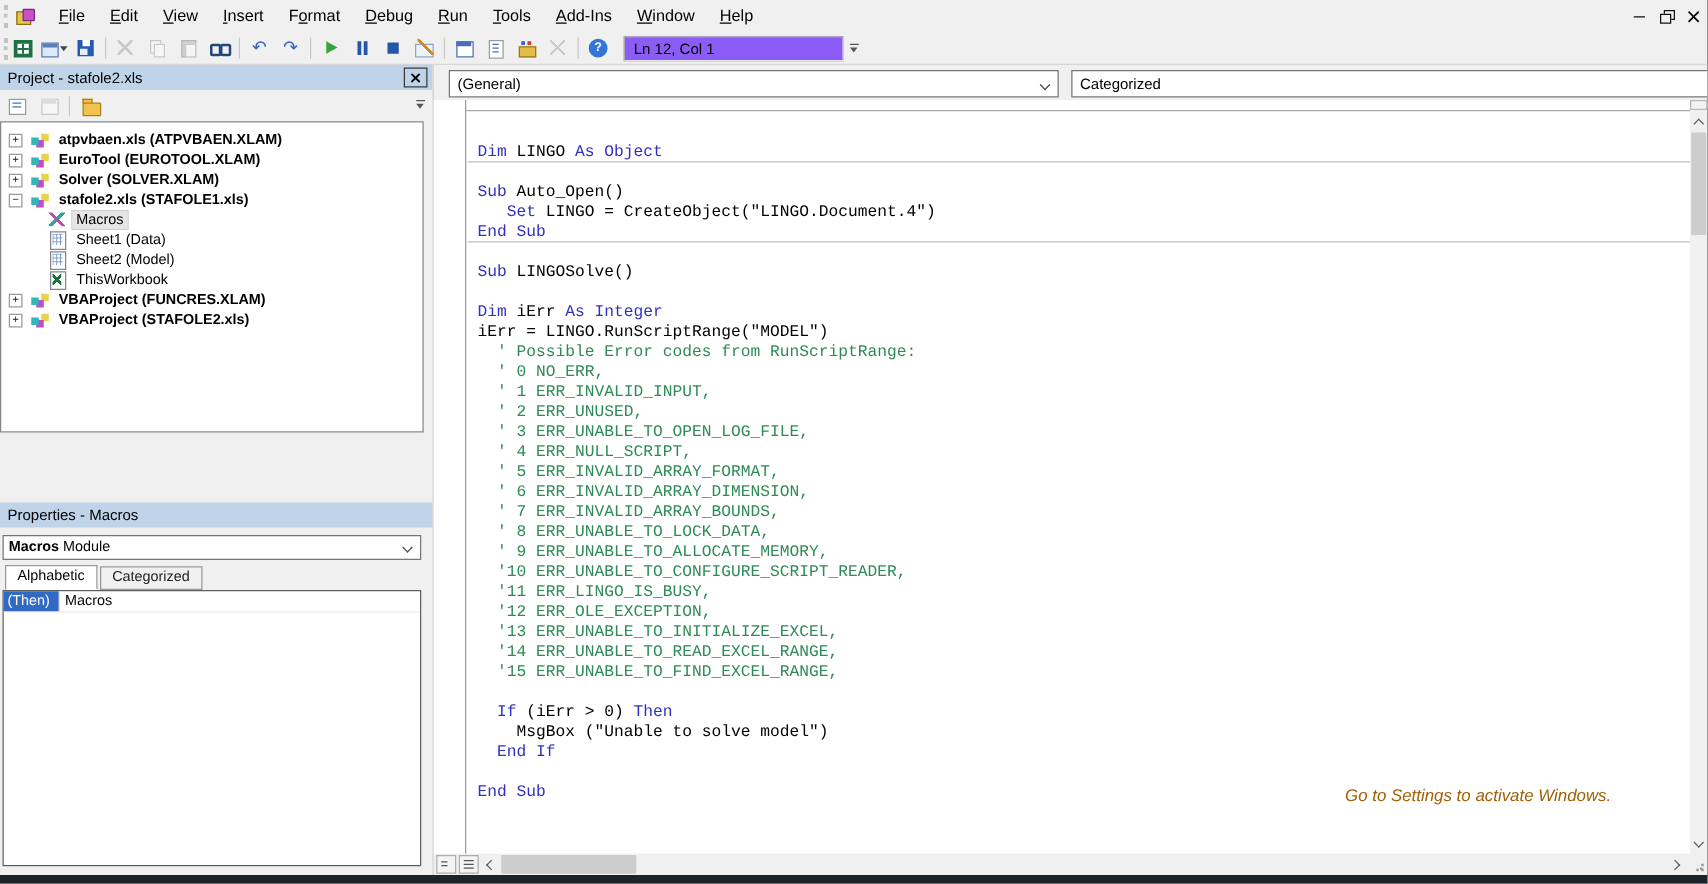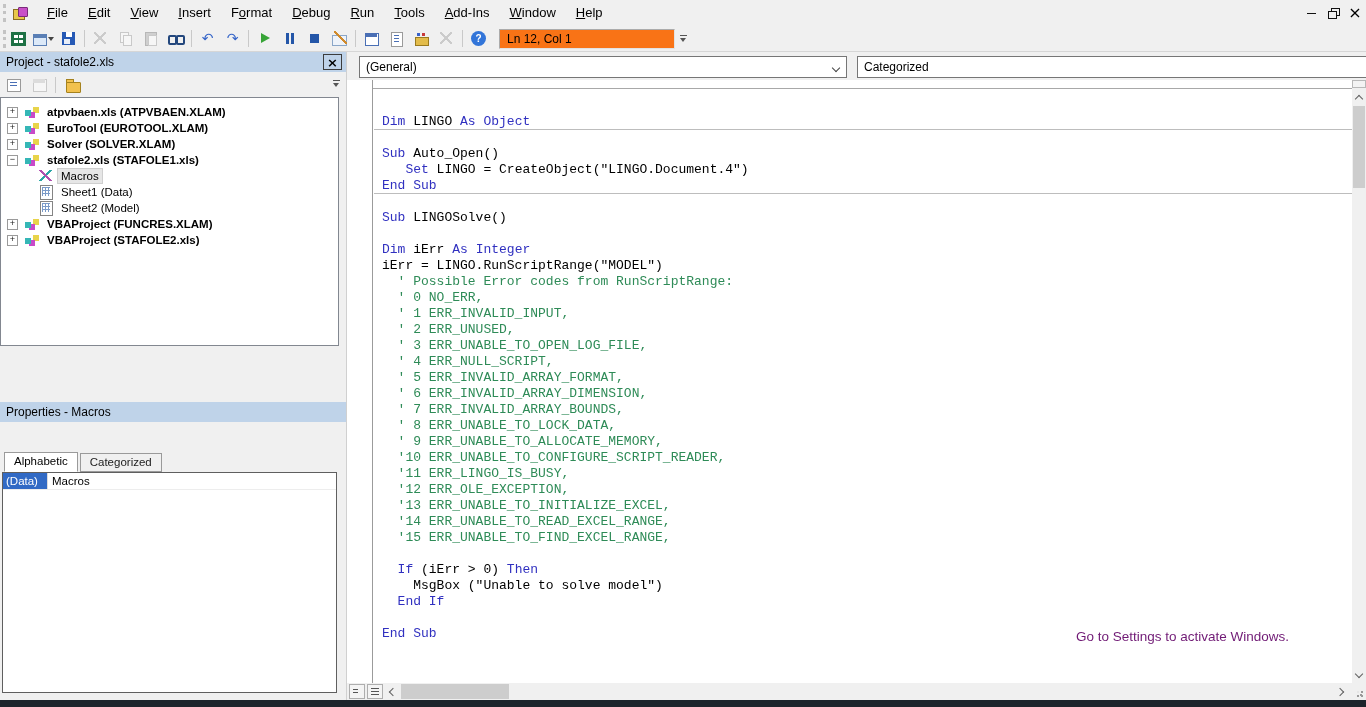--- a/index.html
+++ b/index.html
@@ -21,21 +21,21 @@
   .wc-restore::after{content:"";position:absolute;left:9px;top:8px;width:7px;height:6px;border:1px solid #111;}
   .wc-restore::before{content:"";position:absolute;left:6px;top:11px;width:7px;height:6px;border:1px solid #111;background:#f0f0f0;z-index:1;}
   .wc-close::before{content:"×";font-size:16px;line-height:1;font-family:"DejaVu Sans",sans-serif;}
 
   
   .toolbar{position:absolute;top:26px;left:0;right:0;height:26px;background:#f0f0f0;border-bottom:1px solid #d6d6d6;display:flex;align-items:center;}
   .tbtn{width:25px;height:22px;display:flex;align-items:center;justify-content:center;flex:none;}
   .tsep{width:1px;height:17px;background:#c9c9c9;margin:0 3px;flex:none;}
   .dis{opacity:.45;filter:grayscale(1);}
   .tb-caret{width:0;height:0;border-left:3px solid transparent;border-right:3px solid transparent;border-top:4px solid #444;margin-left:1px;}
-  .lncol{width:176px;height:20px;margin-left:8px;background:#f97316;border:1px solid #ababab;border-right-color:#e2e2e2;border-bottom-color:#e2e2e2;font-size:12px;line-height:18px;padding-left:7px;flex:none;}
+  .lncol{width:176px;height:20px;margin-left:8px;background:#8b5cf6;border:1px solid #ababab;border-right-color:#e2e2e2;border-bottom-color:#e2e2e2;font-size:12px;line-height:18px;padding-left:7px;flex:none;}
   .ovf{width:12px;height:22px;display:flex;flex-direction:column;align-items:center;justify-content:center;flex:none;margin-left:2px;}
   .ovf::before{content:"";width:7px;height:1px;background:#555;margin-bottom:2px;}
   .ovf::after{content:"";width:0;height:0;border-left:3.5px solid transparent;border-right:3.5px solid transparent;border-top:4px solid #555;}
 
   
   .ic{position:relative;width:17px;height:15px;display:block;}
   .ic-view-excel{width:15px;height:14px;background:#1e7145;margin:0 auto;}
   .ic-view-excel::after{content:"";position:absolute;left:3px;top:3px;width:9px;height:8px;
      background:linear-gradient(to right,transparent 42%,#1e7145 42%,#1e7145 58%,transparent 58%),
                 linear-gradient(to bottom,transparent 42%,#1e7145 42%,#1e7145 58%,transparent 58%),#fff;}
@@ -154,21 +154,21 @@
   .hsb-track{position:relative;flex:1;height:17px;}
   .hsb-thumb{position:absolute;left:2px;top:1px;width:108px;height:15px;background:#cdcdcd;}
   .sizegrip{width:17px;height:17px;position:relative;flex:none;}
   .sizegrip::before{content:"";position:absolute;right:4px;bottom:4px;width:2px;height:2px;background:#9a9a9a;
       box-shadow:-4px 4px 0 #9a9a9a? ;}
   .sizegrip::after{content:"";position:absolute;right:3px;bottom:3px;width:2px;height:2px;background:#9a9a9a;
       box-shadow:-4px 0 0 #9a9a9a,0 -4px 0 #9a9a9a,-4px -4px 0 #e6e6e6;}
 
   .wm{position:absolute;left:729px;top:574px;pointer-events:none;}
   .wm-title{font-size:21px;color:#bcbcbc;}
-  .wm-sub{font-size:13.5px;color:#701a75;margin-top:3px;}
+  .wm-sub{font-size:13.5px;color:#a16207;margin-top:3px;font-style:italic;}
 
   .taskbar-strip{position:absolute;left:0;bottom:0;width:100%;height:7px;background:#1c242b;}
 </style>
 </head>
 <body>
 
 <div class="screen">
 
   <div class="menubar">
     <span class="grip"></span>
@@ -309,44 +309,54 @@
           <span class="tspacer"></span>
           <span class="tic tic-worksheet-icon"></span>
           <span class="tlabel">Sheet1 (Data)</span>
         </div>
         <div class="titem">
           <span class="tspacer"></span>
           <span class="tic tic-worksheet-icon"></span>
           <span class="tlabel">Sheet2 (Model)</span>
         </div>
         <div class="titem">
+          <span class="tspacer"></span>
+          <span class="tic tic-workbook-icon"></span>
+          <span class="tlabel">ThisWorkbook</span>
+        </div>
+        <div class="titem">
           <span class="texp">+</span>
           <span class="tic tic-vba-project-icon"></span>
           <span class="tlabel bold">VBAProject (FUNCRES.XLAM)</span>
         </div>
         <div class="titem">
           <span class="texp">+</span>
           <span class="tic tic-vba-project-icon"></span>
           <span class="tlabel bold">VBAProject (STAFOLE2.xls)</span>
         </div>
       </div>
   </section>
 
   <section class="props-panel">
     <div class="panel-hdr">
       <span>Properties - Macros</span>
       <span class="pclose"></span>
     </div>
+    <div class="obj-combo">
+      <b>Macros</b>
+      <span>Module</span>
+      <span class="chev"></span>
+    </div>
     <div class="ptabs">
       <span class="ptab active">Alphabetic</span>
       <span class="ptab inactive">Categorized</span>
     </div>
     <div class="pgrid">
       <div class="prow">
-        <div class="pname sel">(Data)</div>
+        <div class="pname sel">(Then)</div>
         <div class="pval">Macros</div>
       </div>
     </div>
   </section>
 
   <section class="code-win">
     <div class="cmb cmb-obj" style="left:12px;width:488px;">
       <span>(General)</span>
       <span class="chev"></span>
     </div>

